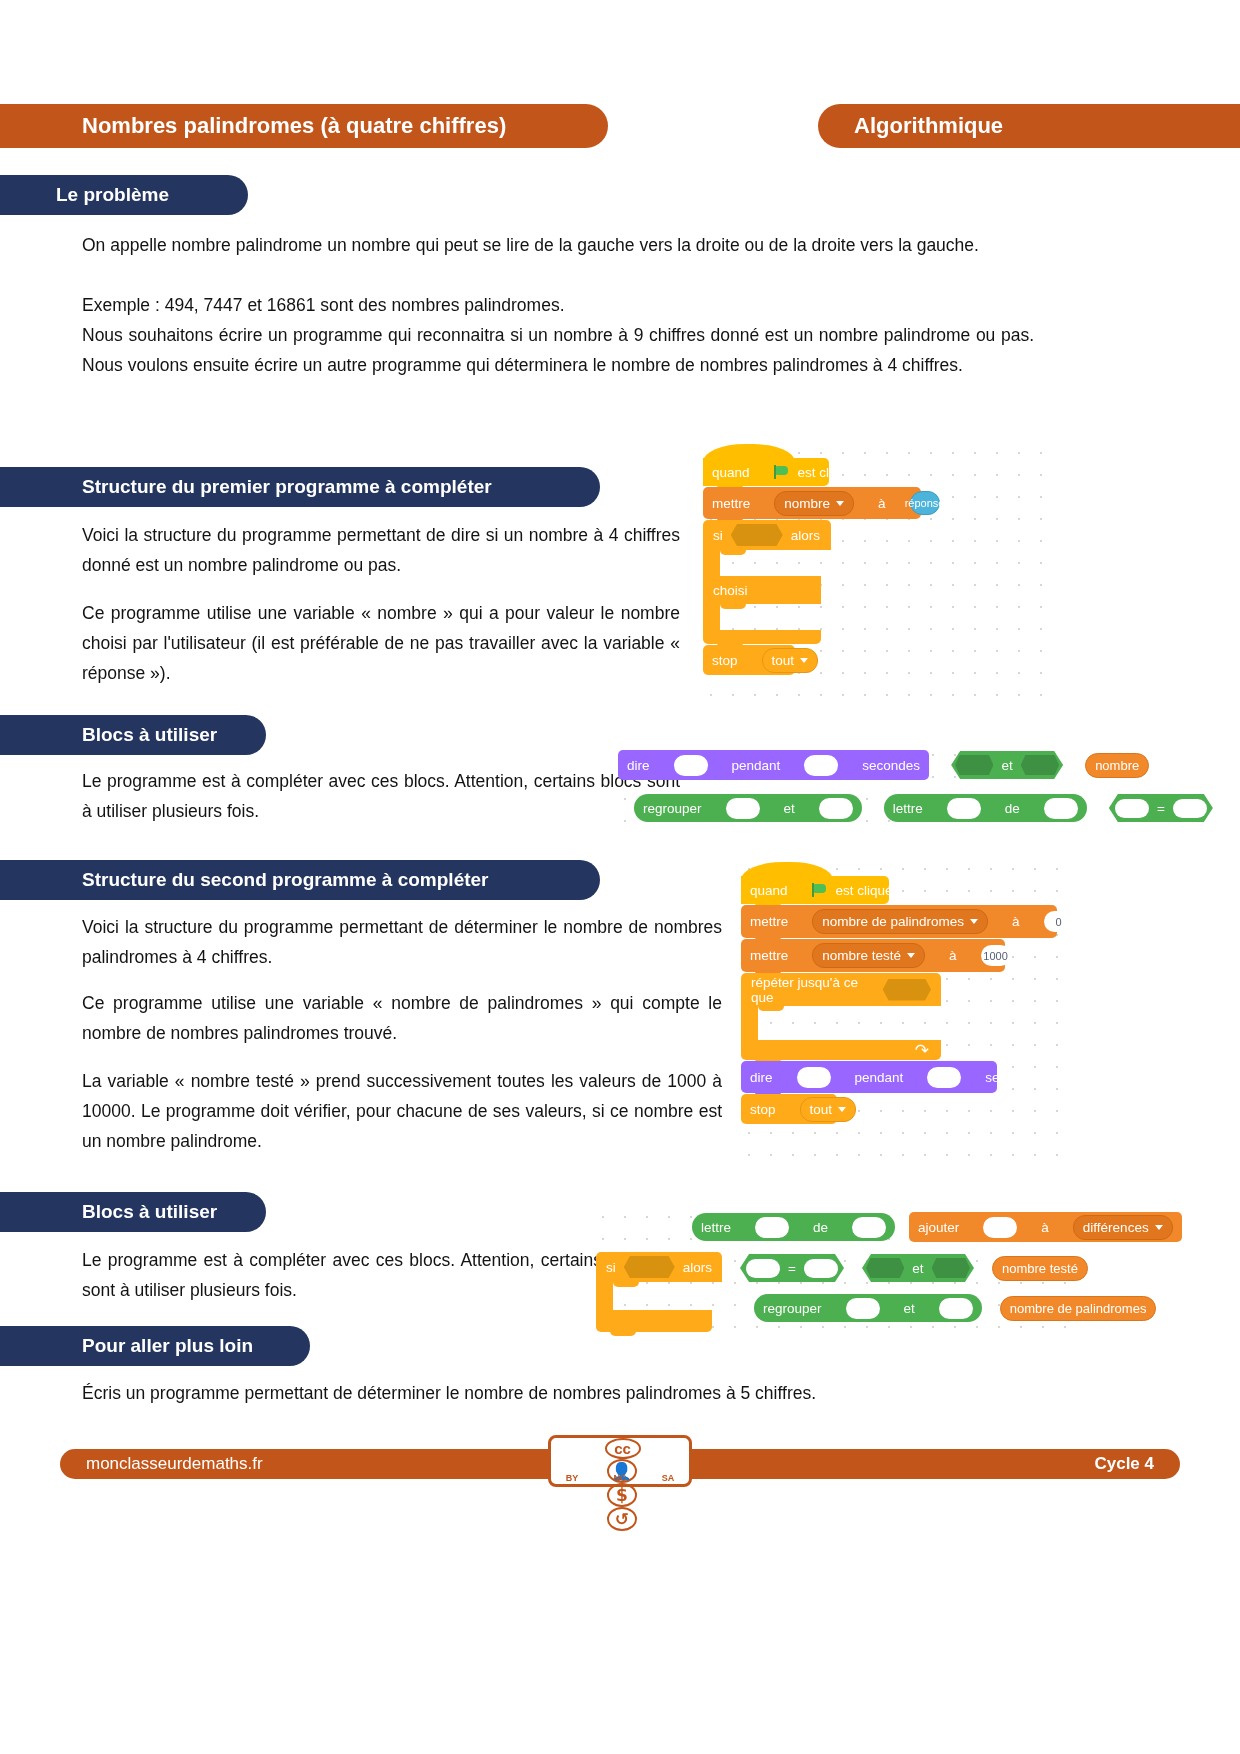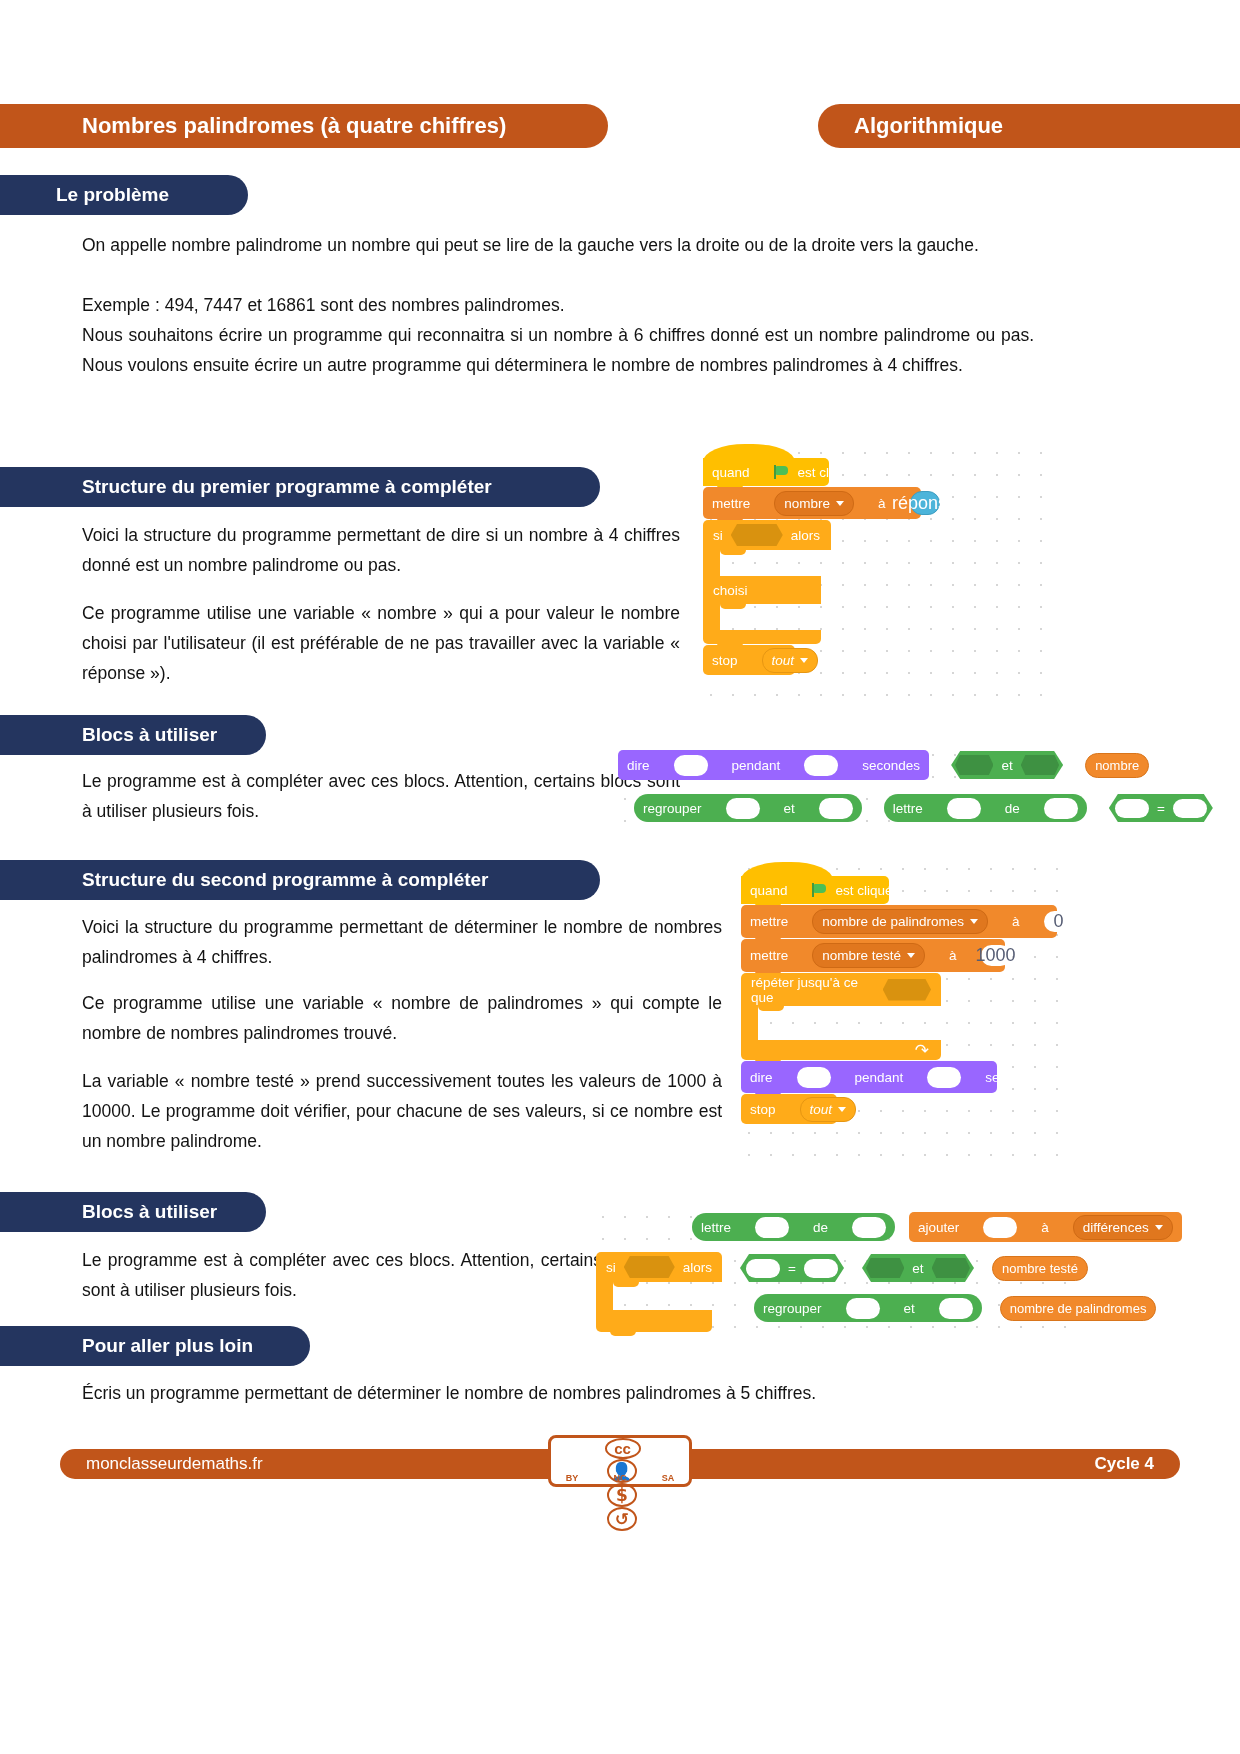--- a/index.html
+++ b/index.html
@@ -206,21 +206,21 @@
   
   .oval {
     background: #ffffff;
     border-radius: 14px;
     min-width: 30px;
     height: 21px;
     display: inline-flex;
     align-items: center;
     justify-content: center;
     color: #575E75;
-    font-size: 18px;
+    font-size: 11px;
     padding: 0 9px;
     box-sizing: border-box;
   }
   .oval.empty { min-width: 34px; padding: 0; }
   .oval.rep-blue {
     background: #4CB4DA;
     color: #ffffff;
     border: 1.5px solid #3E9DC0;
   }
   .oval.rep-orange {
@@ -241,21 +241,20 @@
     display: inline-flex;
     align-items: center;
     gap: 6px;
     padding: 0 9px;
     color: #ffffff;
     font-size: 13.5px;
   }
   .ddown.ctrl {
     background: #FFAB19;
     border: 1.5px solid #E69612;
-    font-style: italic;
   }
   .caret {
     width: 0; height: 0;
     border-left: 4.5px solid transparent;
     border-right: 4.5px solid transparent;
     border-top: 5px solid #ffffff;
     display: inline-block;
   }
   
   .hex {
@@ -358,21 +357,21 @@
   <div class="pill-orange topic-pill">Algorithmique</div>
   <div class="pill-orange title-pill">Nombres palindromes (à quatre chiffres)</div>
 </div>
 
 <div class="sec" style="top:175px; width:248px; padding-left:56px;">
   <span>Le problème</span>
 </div>
 
 <div class="para" style="left:82px; top:230px; width:952px;">On appelle nombre palindrome un nombre qui peut se lire de la gauche vers la droite ou de la droite vers la gauche.</div>
 <div class="para" style="left:82px; top:290px; width:952px;">Exemple : 494, 7447 et 16861 sont des nombres palindromes.</div>
-<div class="para" style="left:82px; top:320px; width:952px;">Nous souhaitons écrire un programme qui reconnaitra si un nombre à 6 chiffres donné est un nombre palindrome ou pas. Nous voulons ensuite écrire un autre programme qui déterminera le nombre de nombres palindromes à 4 chiffres.</div>
+<div class="para" style="left:82px; top:320px; width:952px;">Nous souhaitons écrire un programme qui reconnaitra si un nombre à 9 chiffres donné est un nombre palindrome ou pas. Nous voulons ensuite écrire un autre programme qui déterminera le nombre de nombres palindromes à 4 chiffres.</div>
 
 <div class="sec" style="top:467px; width:600px; padding-left:82px;">
   <span>Structure du premier programme à compléter</span>
 </div>
 
 <div class="para" style="left:82px; top:520px; width:598px;">Voici la structure du programme permettant de dire si un nombre à 4 chiffres donné est un nombre palindrome ou pas.</div>
 <div class="para" style="left:82px; top:598px; width:598px;">Ce programme utilise une variable « nombre » qui a pour valeur le nombre choisi par l'utilisateur (il est préférable de ne pas travailler avec la variable « réponse »).</div>
 
 <div class="grid-dots" style="left:700px; top:442px; width:362px; height:272px;"></div>
 

